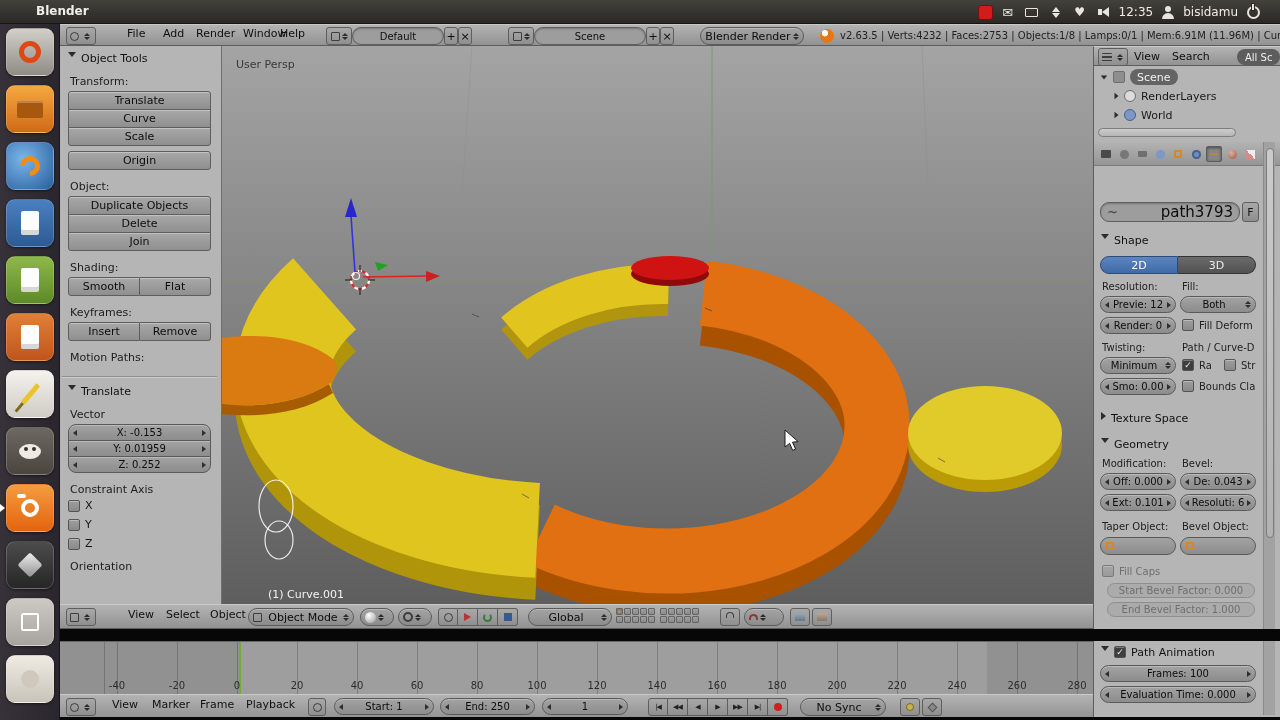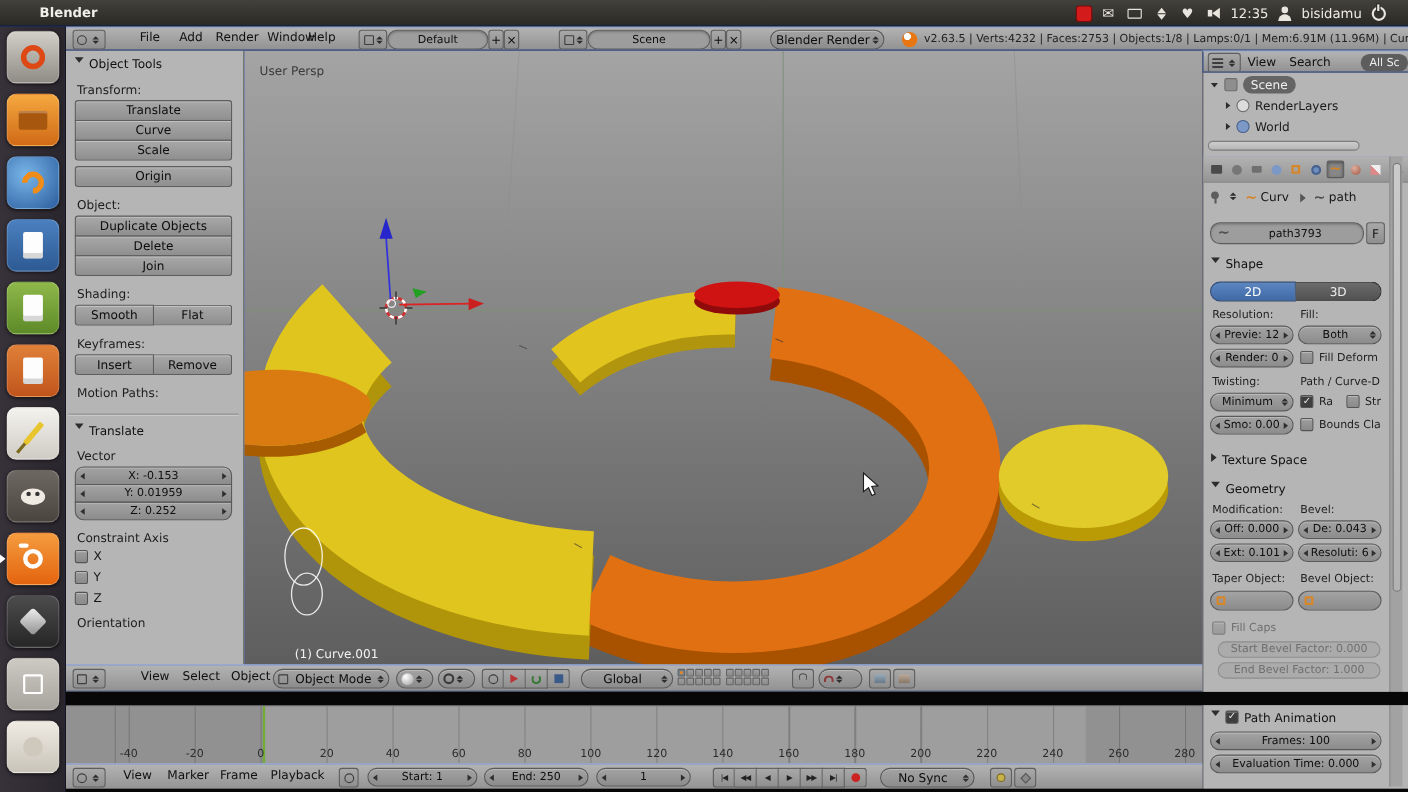--- a/index.html
+++ b/index.html
@@ -696,37 +696,25 @@
           <span style="width:9px;height:9px;border-radius:50%;background:radial-gradient(circle at 35% 30%,#e0b0a0,#a05540)"></span>
         </div>
       <div class="picon" style="left:148px">
           <span style="width:9px;height:9px;background:linear-gradient(45deg,#d88 50%,#eee 50%)"></span>
         </div>
       <div class="picon" style="left:166px">
           <span style="width:3px;height:3px;border-radius:50%;background:#555;box-shadow:5px 2px 0 #555,2px 6px 0 #555"></span>
         </div>
     </div>
 
-    <div class="prow" style="top:28px;height:20px">
-      <span class="pin" style="position:absolute;left:7px;top:4px"></span>
-      <span class="updn" style="position:absolute;left:22px;top:5px">
-          <i class="u"></i>
-          <i class="d"></i>
-        </span>
-      <span class="ico-tilde" style="position:absolute;left:38px;top:6px"></span>
-      <span class="t11" style="position:absolute;left:52px;top:3px">Curv</span>
-      <span class="tri-r" style="position:absolute;left:88px;top:6px;opacity:.7"></span>
-      <span class="ico-tilde gray" style="position:absolute;left:100px;top:6px"></span>
-      <span class="t11" style="position:absolute;left:114px;top:3px">path</span>
-    </div>
 
     <div class="prow" style="top:60px">
       <div class="field" style="position:absolute;left:6px;width:140px">
           <span class="ico-tilde gray"></span>
-          <span class="sv" style="text-align:center;font-size:10px">path3793</span>
+          <span class="sv" style="text-align:right;font-size:15px">path3793</span>
         </div>
       <div class="mini" style="position:absolute;left:148px;width:17px;height:20px">
           <span class="t11">F</span>
         </div>
     </div>
 
     <div class="prow phead" style="top:92px;left:7px">
         <span class="tri-d"></span>
         <span>Shape</span>
       </div>

